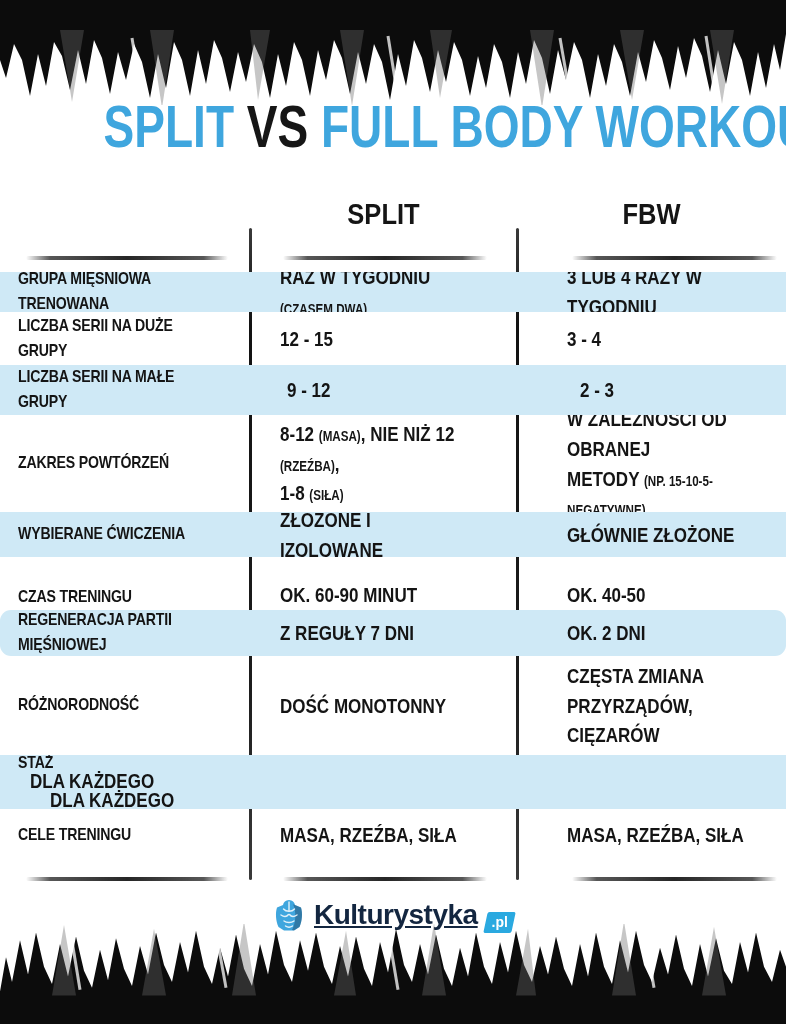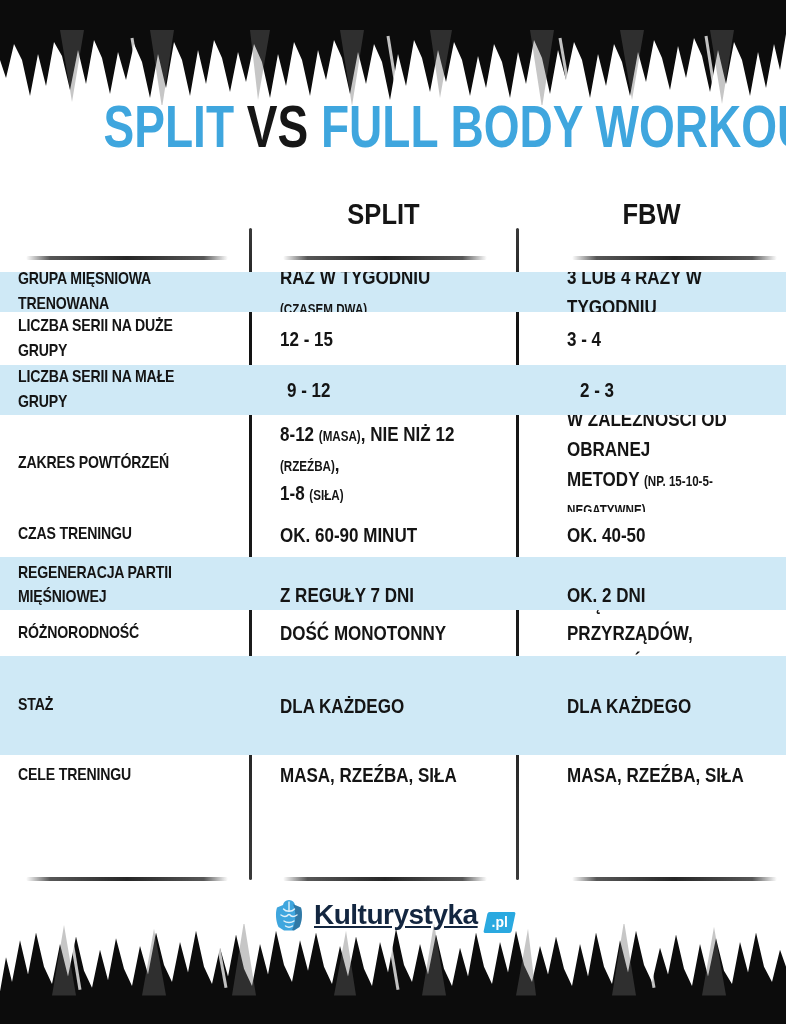--- a/index.html
+++ b/index.html
@@ -50,23 +50,23 @@
   .vl-2{left:516px;}
   .tbody{position:relative;}
   .row{display:flex;width:786px;}
   .row.blue{background:var(--rowblue);}
   .row:nth-child(1){height:40px;}
   .row:nth-child(2){height:53px;}
   .row:nth-child(3){height:50px;gap:20px;}
   .row:nth-child(4){height:97px;}
   .row:nth-child(5){height:45px;}
   .row:nth-child(6){height:53px;align-items:flex-end;}
-  .row:nth-child(7){height:46px;}
+  .row:nth-child(7){height:46px;border-radius:11px;}
   .row:nth-child(8){height:99px;}
-  .row:nth-child(9){height:40px;}
+  .row:nth-child(9){height:54px;flex-direction:column;}
   .row:nth-child(10){height:52px;}
   .cell{display:flex;align-items:center;box-sizing:border-box;overflow:hidden;}
   .c-label{width:250px;padding-left:18px;}
   .c-split{width:267px;padding-left:30px;}
   .c-fbw{width:269px;padding-left:50px;}
   .cin{
     display:inline-block;width:120%;
     transform:scaleX(0.83);transform-origin:left center;
     font-weight:bold;line-height:1.45;
   }
@@ -167,20 +167,31 @@
         </div>
         <div class="row">
           <div class="cell c-label">
             <span class="cin">ZAKRES POWTÓRZEŃ</span>
           </div>
           <div class="cell c-split">
             <span class="cin"><span>8-12 </span><span class="seg-small">(MASA)</span><span>, NIE NIŻ 12 </span><span class="seg-small">(RZEŹBA)</span><span>,</span><br><span>1-8 </span><span class="seg-small">(SIŁA)</span></span>
           </div>
           <div class="cell c-fbw">
             <span class="cin"><span>W ZALEŻNOŚCI OD OBRANEJ</span><br><span>METODY </span><span class="seg-small">(NP. 15-10-5-NEGATYWNE)</span></span>
+          </div>
+        </div>
+        <div class="row blue">
+          <div class="cell c-label">
+            <span class="cin">WYBIERANE ĆWICZENIA</span>
+          </div>
+          <div class="cell c-split">
+            <span class="cin"><span>ZŁOŻONE I IZOLOWANE</span></span>
+          </div>
+          <div class="cell c-fbw">
+            <span class="cin"><span>GŁÓWNIE ZŁOŻONE</span></span>
           </div>
         </div>
         <div class="row">
           <div class="cell c-label">
             <span class="cin">CZAS TRENINGU</span>
           </div>
           <div class="cell c-split">
             <span class="cin"><span>OK. 60-90 MINUT</span></span>
           </div>
           <div class="cell c-fbw">

